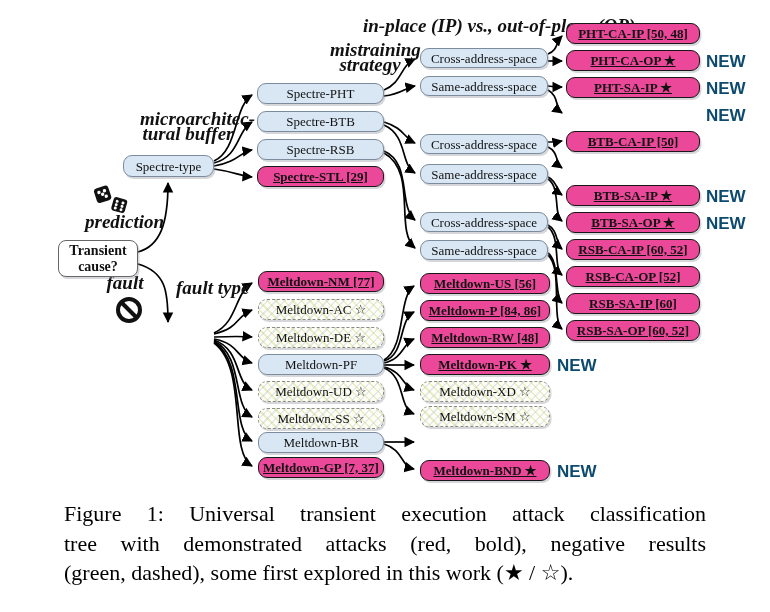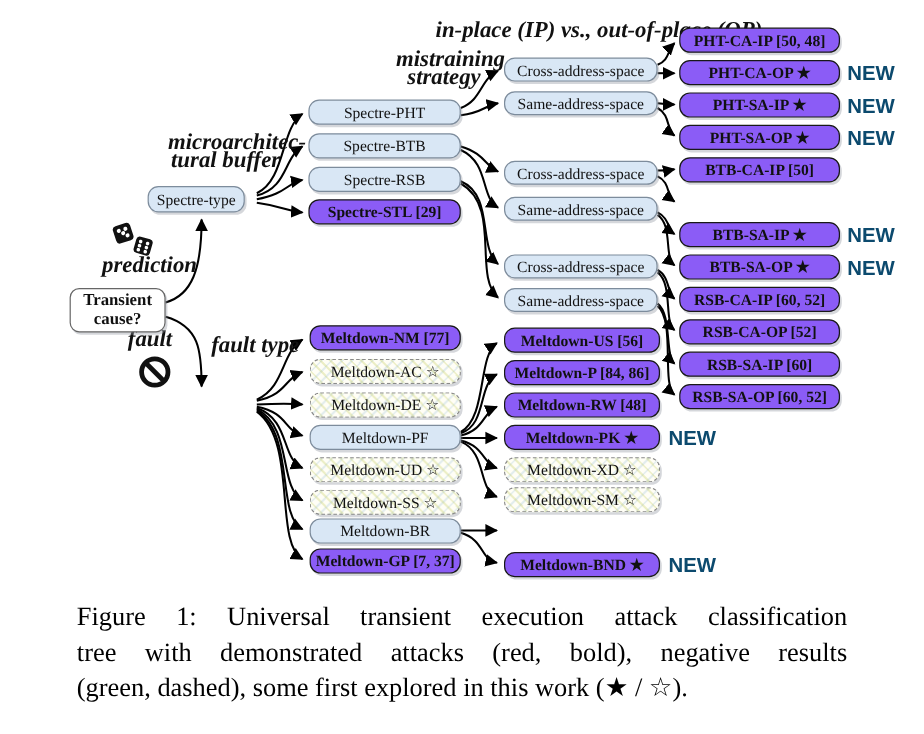--- a/index.html
+++ b/index.html
@@ -3,21 +3,21 @@
 <meta charset="utf-8">
 <style>
   html,body{margin:0;padding:0;background:#fff;}
   #fig{position:relative;width:770px;height:612px;background:#ffffff;overflow:hidden;
        font-family:"Liberation Serif","DejaVu Serif",serif;color:#111;}
   #edges{position:absolute;left:0;top:0;z-index:1;}
   .bx{position:absolute;z-index:2;box-sizing:border-box;display:flex;align-items:center;justify-content:center;
       font-size:13px;line-height:13px;text-align:center;white-space:nowrap;border-radius:9px;
       box-shadow:1.5px 2px 0 rgba(145,150,160,.38);}
   .dec{background:#d9e7f5;border:1.2px solid #7d8c9c;}
-  .atk{background:#8b5cf6;border:1.7px solid #181818;font-weight:bold;}
+  .atk{background:#ec4899;border:1.7px solid #181818;font-weight:bold;text-decoration:underline;}
   .neg{background-color:#fffef6;border:1.6px dashed #8a8a8a;
        background-image:repeating-linear-gradient(45deg, rgba(190,200,80,.30) 0 1.5px, transparent 1.5px 6px),
                         repeating-linear-gradient(135deg, rgba(150,190,215,.28) 0 1.5px, transparent 1.5px 6px);}
   .rootbx{background:#ffffff;border:1.4px solid #666;border-radius:8px;flex-direction:column;
           font-weight:bold;font-size:14px;line-height:16px;}
   .lbl{position:absolute;z-index:2;font-style:italic;font-weight:bold;font-size:19px;line-height:14.5px;
        text-align:center;white-space:nowrap;}
   .new{position:absolute;z-index:2;font-family:"Liberation Sans","DejaVu Sans",sans-serif;
        font-weight:bold;font-size:17px;color:#0c4a6e;line-height:21px;}
   #caption{position:absolute;left:64px;top:499px;width:642px;z-index:2;
@@ -112,38 +112,37 @@
     <div>tural buffer</div>
   </div>
   <div class="lbl" style="left:85px;top:215px;width:76px">prediction</div>
   <div class="lbl" style="left:102px;top:276px;width:46px">fault</div>
   <div class="lbl" style="left:176px;top:281px;width:62px">fault type</div>
 
   <div class="bx rootbx" style="left:58px;top:240px;width:80px;height:37px">
     <div>Transient</div>
     <div>cause?</div>
   </div>
-  <div class="bx dec" style="left:123px;top:155px;width:81px;height:22px">Spectre-type</div>
+  <div class="bx dec" style="left:123px;top:155px;width:91px;height:22px">Spectre-type</div>
 
   <div class="bx dec" style="left:257px;top:83px;width:127px;height:21px">Spectre-PHT</div>
   <div class="bx dec" style="left:257px;top:111px;width:127px;height:21px">Spectre-BTB</div>
   <div class="bx dec" style="left:257px;top:139px;width:127px;height:21px">Spectre-RSB</div>
   <div class="bx atk" style="left:257px;top:166px;width:127px;height:21px">Spectre-STL [29]</div>
 
   <div class="bx dec" style="left:420px;top:48px;width:128px;height:20px">Cross-address-space</div>
   <div class="bx dec" style="left:420px;top:76px;width:128px;height:20px">Same-address-space</div>
   <div class="bx dec" style="left:420px;top:134px;width:128px;height:20px">Cross-address-space</div>
   <div class="bx dec" style="left:420px;top:164px;width:128px;height:20px">Same-address-space</div>
   <div class="bx dec" style="left:420px;top:212px;width:128px;height:20px">Cross-address-space</div>
   <div class="bx dec" style="left:420px;top:240px;width:128px;height:20px">Same-address-space</div>
 
   <div class="bx atk" style="left:566px;top:23px;width:134px;height:21px">PHT-CA-IP [50, 48]</div>
   <div class="bx atk" style="left:566px;top:50px;width:134px;height:21px">PHT-CA-OP ★</div>
   <div class="bx atk" style="left:566px;top:77px;width:134px;height:21px">PHT-SA-IP ★</div>
-  <div class="bx atk" style="left:566px;top:104px;width:134px;height:21px">PHT-SA-OP ★</div>
   <div class="bx atk" style="left:566px;top:131px;width:134px;height:21px">BTB-CA-IP [50]</div>
   <div class="bx atk" style="left:566px;top:185px;width:134px;height:21px">BTB-SA-IP ★</div>
   <div class="bx atk" style="left:566px;top:212px;width:134px;height:21px">BTB-SA-OP ★</div>
   <div class="bx atk" style="left:566px;top:239px;width:134px;height:21px">RSB-CA-IP [60, 52]</div>
   <div class="bx atk" style="left:566px;top:266px;width:134px;height:21px">RSB-CA-OP [52]</div>
   <div class="bx atk" style="left:566px;top:293px;width:134px;height:21px">RSB-SA-IP [60]</div>
   <div class="bx atk" style="left:566px;top:320px;width:134px;height:21px">RSB-SA-OP [60, 52]</div>
 
   <div class="bx atk" style="left:258px;top:271px;width:126px;height:21px">Meltdown-NM [77]</div>
   <div class="bx neg" style="left:258px;top:299px;width:126px;height:21px">Meltdown-AC ☆</div>

